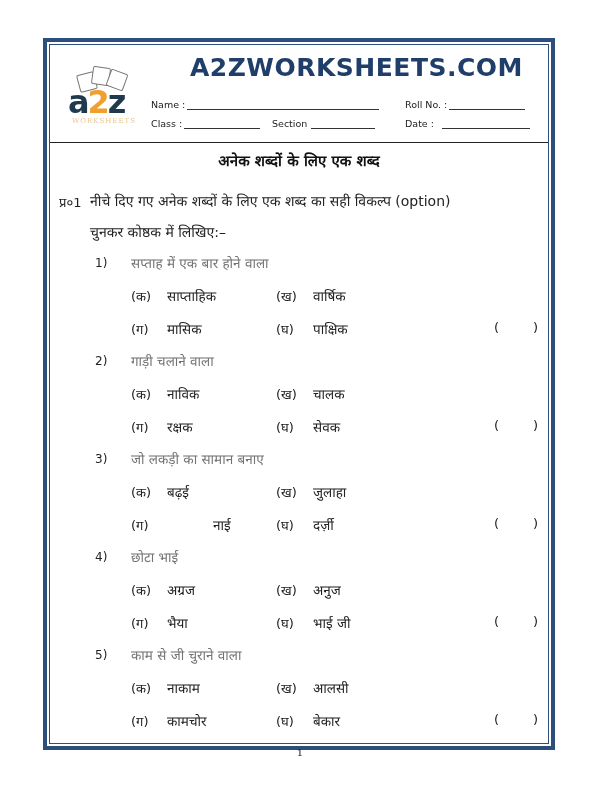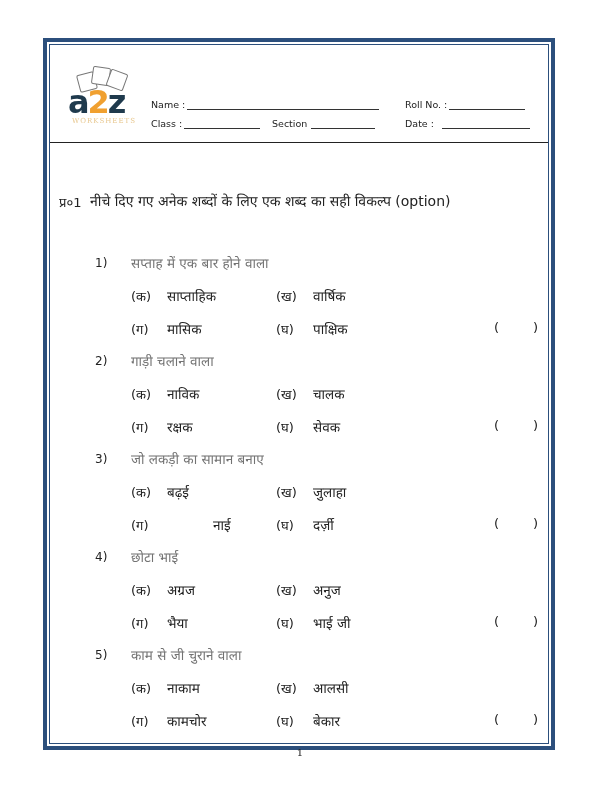--- a/index.html
+++ b/index.html
@@ -47,41 +47,44 @@
       <div class="logo">
         <div class="logo-papers">
           <div class="logo-paper" style="left:0;top:6px;transform:rotate(-15deg);"></div>
           <div class="logo-paper" style="left:14px;top:0;transform:rotate(8deg);"></div>
           <div class="logo-paper" style="left:30px;top:4px;transform:rotate(20deg);"></div>
         </div>
         <div class="logo-main"><span>a</span><span class="two">2</span><span>z</span></div>
         <div class="logo-sub">WORKSHEETS</div>
       </div>
 
+      <div class="site-title">A2ZWORKSHEETS.COM</div>
 
       <div class="field" style="left:101px;top:54px;">
         <span>Name :</span><span class="line" style="width:192px;"></span>
       </div>
       <div class="field" style="left:355px;top:54px;">
         <span>Roll No. :</span><span class="line" style="width:76px;"></span>
       </div>
       <div class="field" style="left:101px;top:73px;">
         <span>Class :</span><span class="line" style="width:76px;"></span>
       </div>
       <div class="field" style="left:222px;top:73px;">
         <span>Section</span><span class="line" style="width:64px;margin-left:4px;"></span>
       </div>
       <div class="field" style="left:355px;top:73px;">
         <span>Date :</span><span class="line" style="width:88px;margin-left:8px;"></span>
       </div>
     </div>
 
+    <div class="title">अनेक शब्दों के लिए एक शब्द</div>
 
     <div class="qlabel">प्र०1</div>
     <div class="qtext" style="top:146px;">नीचे दिए गए अनेक शब्दों के लिए एक शब्द का सही विकल्प (option)</div>
+    <div class="qtext" style="top:177px;">चुनकर कोष्ठक में लिखिए:–</div>
 
     <div>
       <div class="item-no" style="top:211px;">1)</div>
       <div class="item-text" style="top:209px;">सप्ताह में एक बार होने वाला</div>
       <div class="opt-label" style="left:81px;top:242px;">(क)</div>
       <div class="opt-text" style="left:117px;top:242px;">साप्ताहिक</div>
       <div class="opt-label" style="left:226px;top:242px;">(ख)</div>
       <div class="opt-text" style="left:263px;top:242px;">वार्षिक</div>
       <div class="opt-label" style="left:81px;top:275px;">(ग)</div>
       <div class="opt-text" style="left:117px;top:275px;">मासिक</div>

